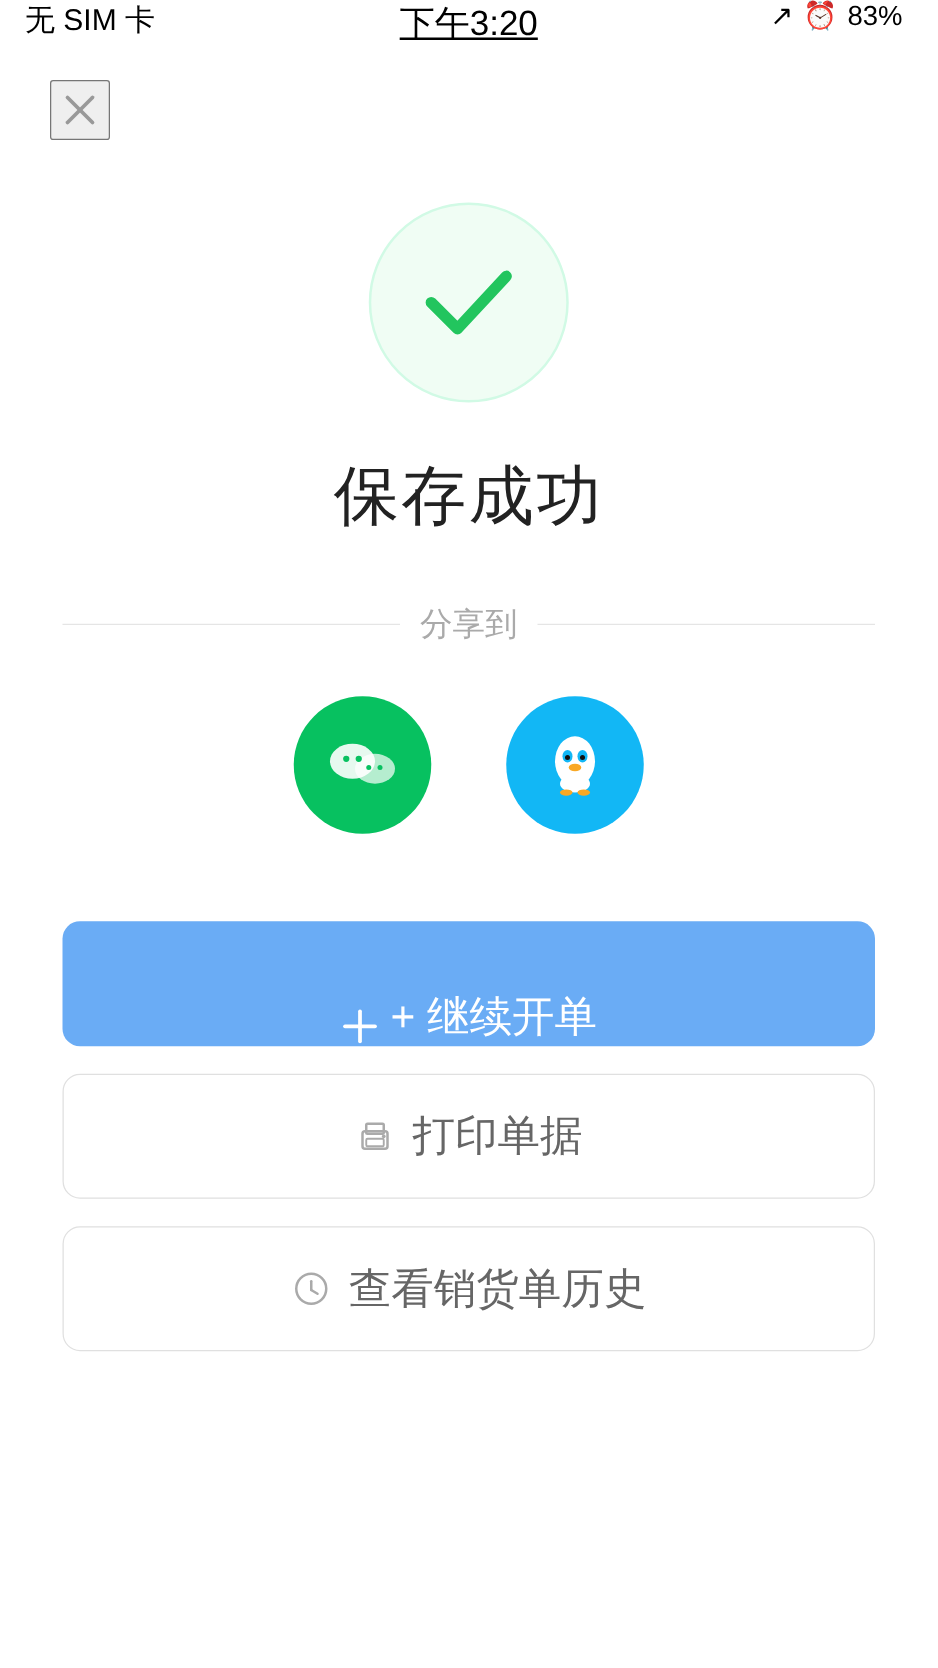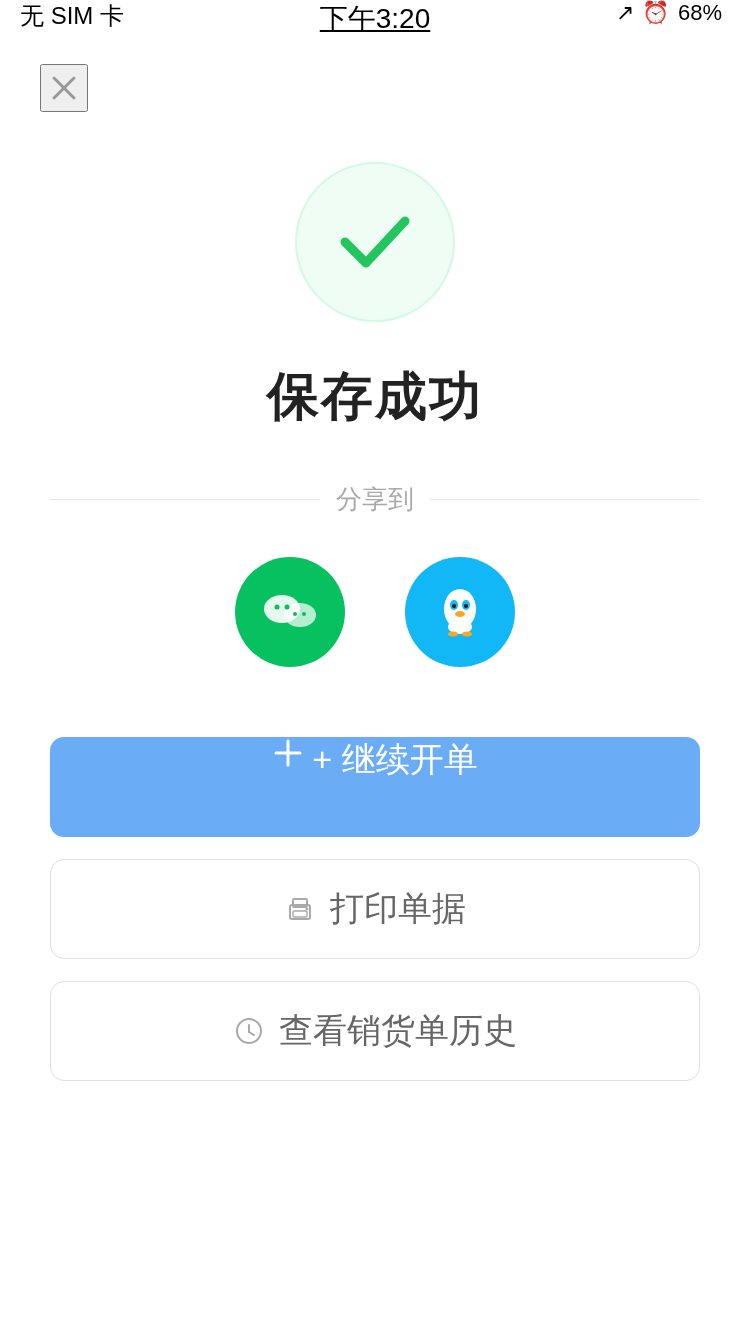--- a/index.html
+++ b/index.html
@@ -86,21 +86,21 @@
     }
     .success-icon-wrap svg {
       width: 90px;
       height: 90px;
     }
 
     
     .success-title {
       margin-top: 40px;
       font-size: 52px;
-      font-weight: 700;
+      font-weight: 400;
       color: #222;
       letter-spacing: 2px;
     }
 
     
     .share-section {
       width: 100%;
       margin-top: 50px;
       text-align: right;
     }
@@ -170,21 +170,21 @@
 
     .btn-primary {
       width: 100%;
       height: 100px;
       border-radius: 14px;
       background: #6aacf5;
       border: none;
       font-size: 34px;
       color: #fff;
       display: flex;
-      align-items: flex-start;
+      align-items: flex-end;
       justify-content: center;
       gap: 8px;
       cursor: pointer;
     }
 
     .btn-secondary {
       width: 100%;
       height: 100px;
       border-radius: 14px;
       background: #ffffff;
@@ -218,21 +218,21 @@
         <path d="M7.5 10.5a6.5 6.5 0 019 0" stroke="#000" stroke-width="1.8" stroke-linecap="round" fill="none"></path>
         <path d="M4 7a11 11 0 0116 0" stroke="#000" stroke-width="1.8" stroke-linecap="round" fill="none"></path>
         <path d="M0.5 3.5a16 16 0 0123 0" stroke="#000" stroke-width="1.8" stroke-linecap="round" fill="none"></path>
       </svg>
     </span>
   </div>
   <div class="status-center">下午3:20</div>
   <div class="status-right">
     <span>↗</span>
     <span>⏰</span>
-    <span>68%</span>
+    <span>83%</span>
     <span>
       <svg viewBox="0 0 28 14" fill="none" xmlns="http://www.w3.org/2000/svg">
         <rect x="0.5" y="0.5" width="24" height="13" rx="2.5" stroke="#000" stroke-width="1.2"></rect>
         <rect x="2" y="2" width="18" height="10" rx="1.5" fill="#000"></rect>
         <path d="M25.5 4.5v5a2 2 0 000-5z" fill="#000"></path>
       </svg>
     </span>
   </div>
 </div>
 

